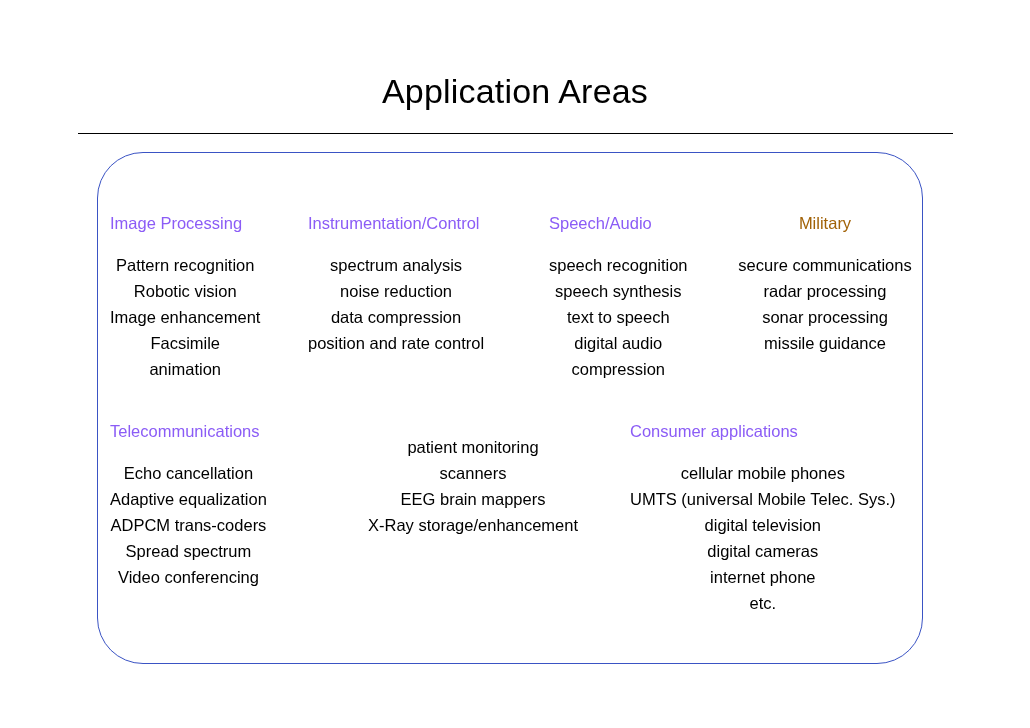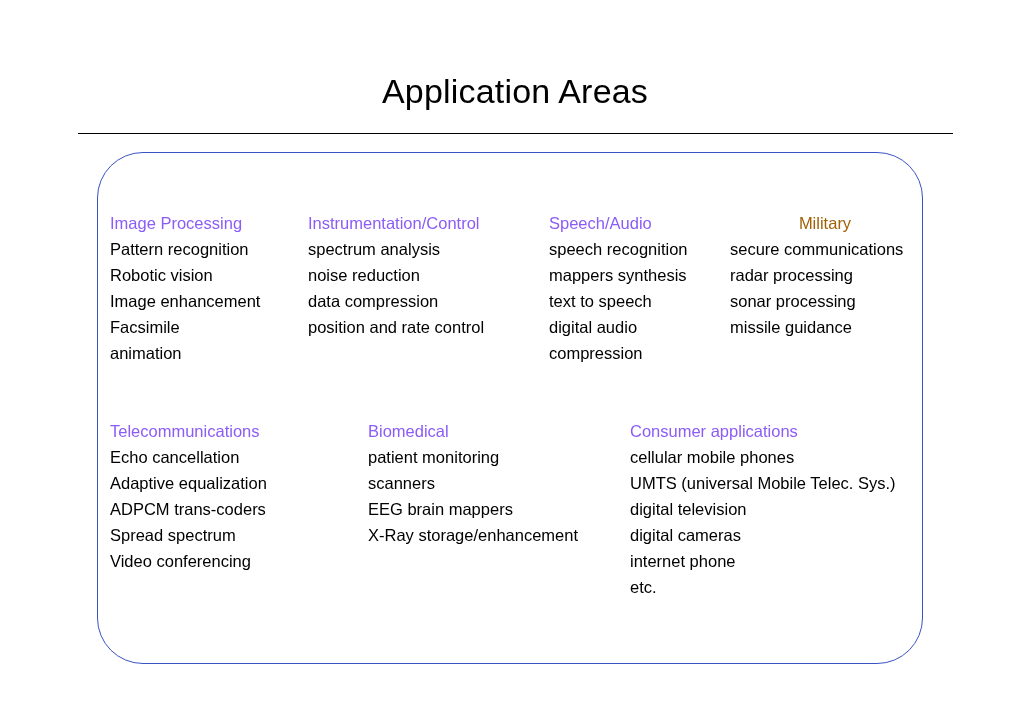--- a/index.html
+++ b/index.html
@@ -68,21 +68,21 @@
   .g1-c1 { left: 110px; top: 210px; }
   .g1-c2 { left: 308px; top: 210px; }
   .g1-c3 { left: 549px; top: 210px; }
   .g1-c4 { left: 730px; top: 210px; }
   .g1-c4 .col-head { text-align: center; width: 190px; }
 
   .g2-c1 { left: 110px; top: 418px; }
   .g2-c2 { left: 368px; top: 418px; }
   .g2-c3 { left: 630px; top: 418px; }
 
-  .items { margin-top: 0; }
+  .items { margin-top: 16px; text-align: center; }
   .items .col-item { display: block; }
 </style>
 </head>
 <body>
 
 <div class="slide">
 
   <div class="slide-title">Application Areas</div>
   <div class="title-rule"></div>
 
@@ -106,21 +106,21 @@
       <span class="col-item">noise reduction</span>
       <span class="col-item">data compression</span>
       <span class="col-item">position and rate control</span>
     </div>
   </div>
 
   <div class="col g1-c3">
     <div class="col-head">Speech/Audio</div>
     <div class="items">
       <span class="col-item">speech recognition</span>
-      <span class="col-item">mappers synthesis</span>
+      <span class="col-item">speech synthesis</span>
       <span class="col-item">text to speech</span>
       <span class="col-item">digital audio</span>
       <span class="col-item">compression</span>
     </div>
   </div>
 
   <div class="col g1-c4">
     <div class="col-head military">Military</div>
     <div class="items">
       <span class="col-item">secure communications</span>
@@ -135,21 +135,20 @@
     <div class="items">
       <span class="col-item">Echo cancellation</span>
       <span class="col-item">Adaptive equalization</span>
       <span class="col-item">ADPCM trans-coders</span>
       <span class="col-item">Spread spectrum</span>
       <span class="col-item">Video conferencing</span>
     </div>
   </div>
 
   <div class="col g2-c2">
-    <div class="col-head">Biomedical</div>
     <div class="items">
       <span class="col-item">patient monitoring</span>
       <span class="col-item">scanners</span>
       <span class="col-item">EEG brain mappers</span>
       <span class="col-item">X-Ray storage/enhancement</span>
     </div>
   </div>
 
   <div class="col g2-c3">
     <div class="col-head">Consumer applications</div>

